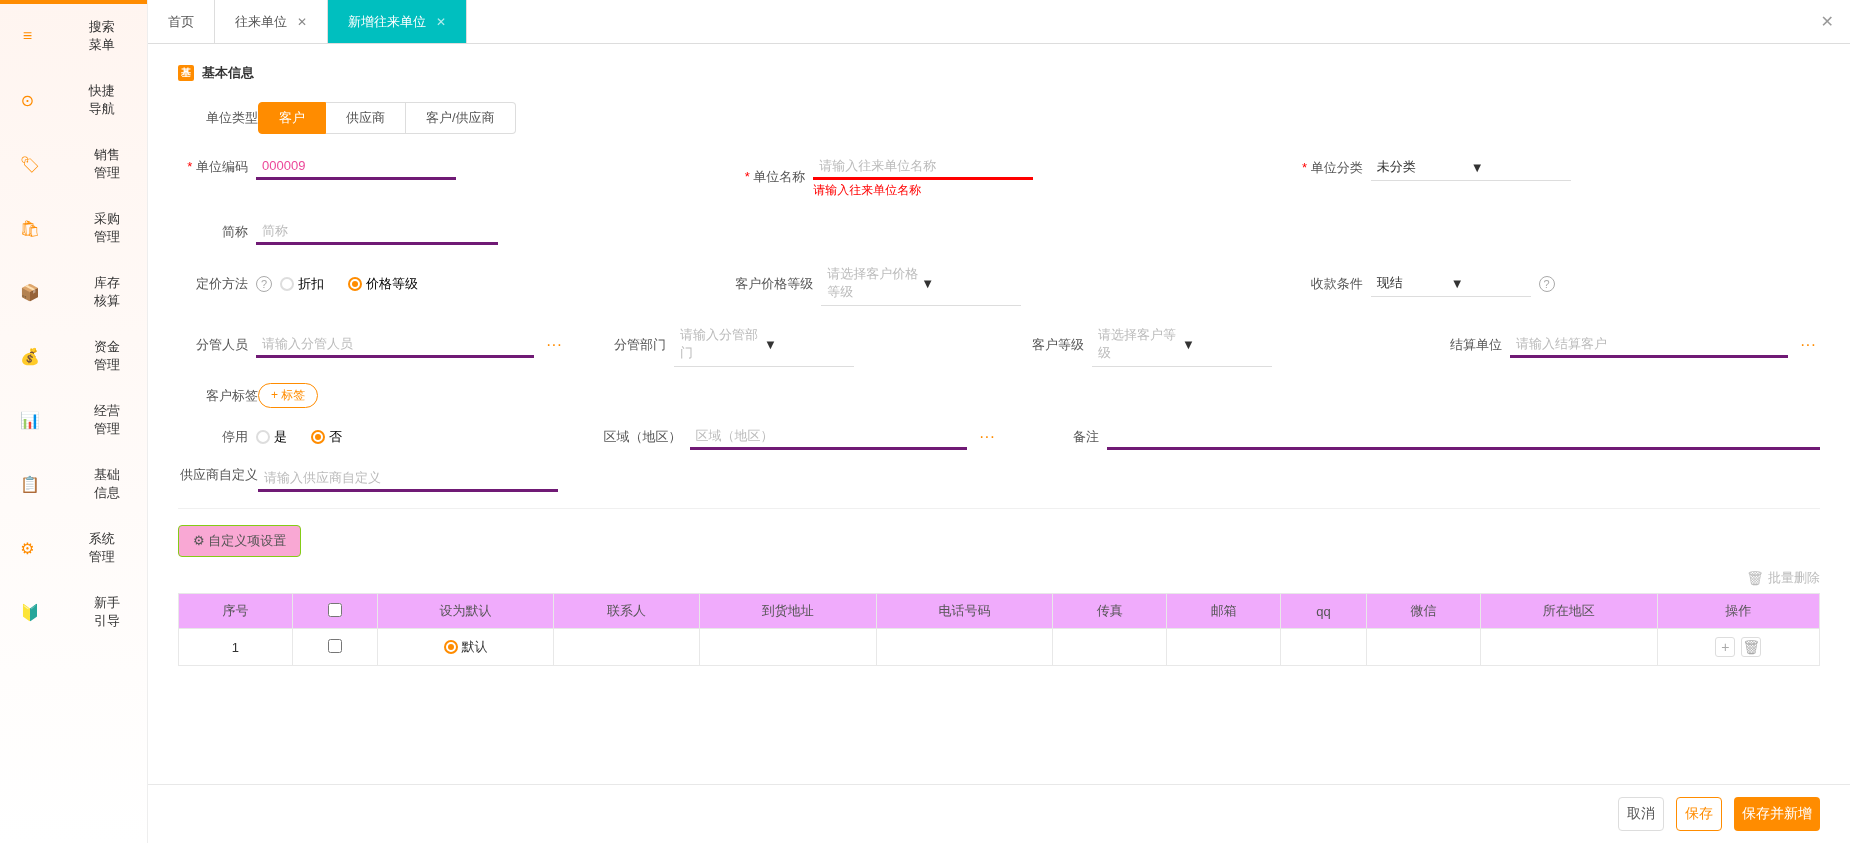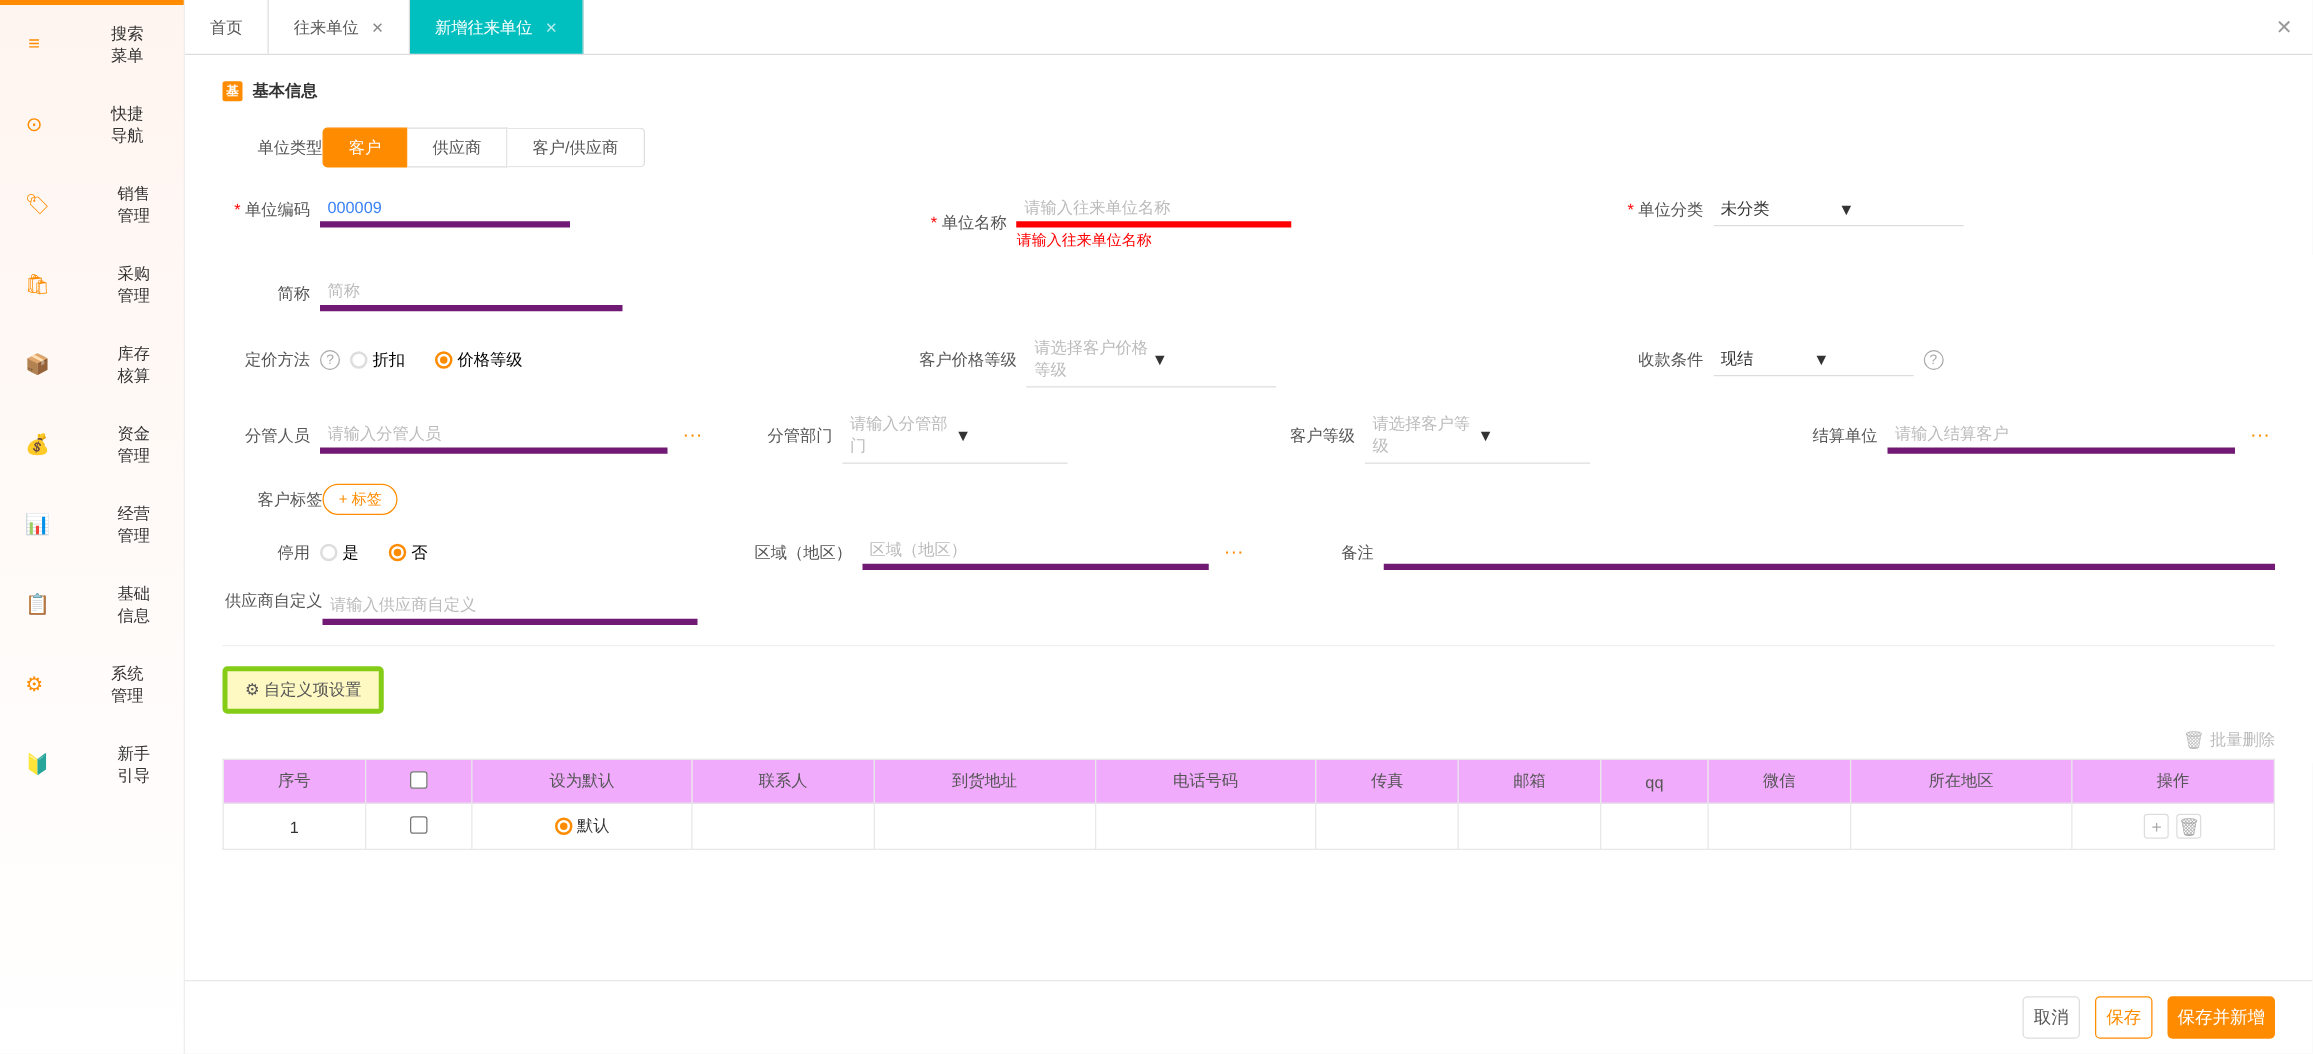--- a/index.html
+++ b/index.html
@@ -162,27 +162,27 @@
       text-align: right;
       flex-shrink: 0;
     }
     .form-label.required::before {
       content: '* ';
       color: #f00;
     }
     .form-input {
       flex: 1;
       border: none;
-      border-bottom: 5px solid #701a75;
+      border-bottom: 3px solid #701a75;
       padding: 4px 6px;
       font-size: 13px;
       outline: none;
       min-width: 0;
       background: transparent;
-      color: #3b82f6;
+      color: #ec4899;
     }
     .form-input.error { border-bottom-color: #f00; }
     .form-input::placeholder { color: #bbb; }
     .error-msg {
       color: #f00;
       font-size: 12px;
       margin-top: 2px;
       display: block;
     }
 
@@ -243,22 +243,22 @@
       display: flex;
       align-items: center;
       gap: 4px;
     }
 
     
     .divider { border: none; border-top: 1px solid #f0f0f0; margin: 8px 0 16px; }
 
     
     .custom-settings-btn {
-      border: 4px solid #84cc16;
-      background: #fef9c3;
+      border: 1px solid #84cc16;
+      background: #f9a8d4;
       padding: 6px 14px;
       border-radius: 4px;
       cursor: pointer;
       font-size: 13px;
       color: #555;
       display: flex;
       align-items: center;
       gap: 6px;
       margin-bottom: 12px;
     }

